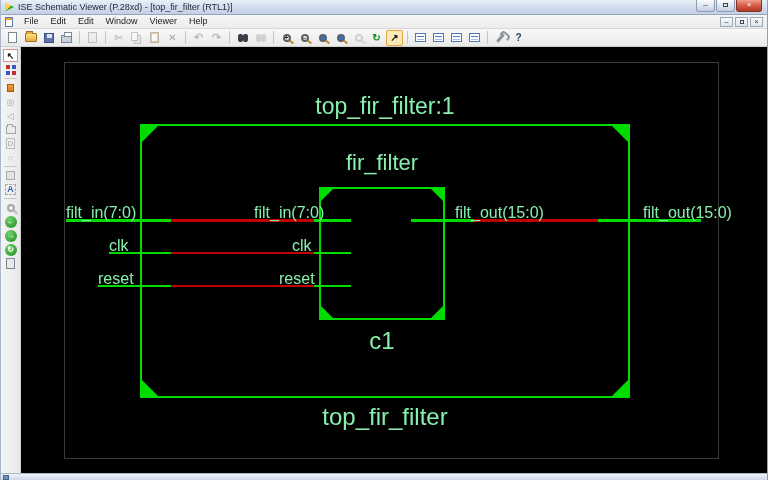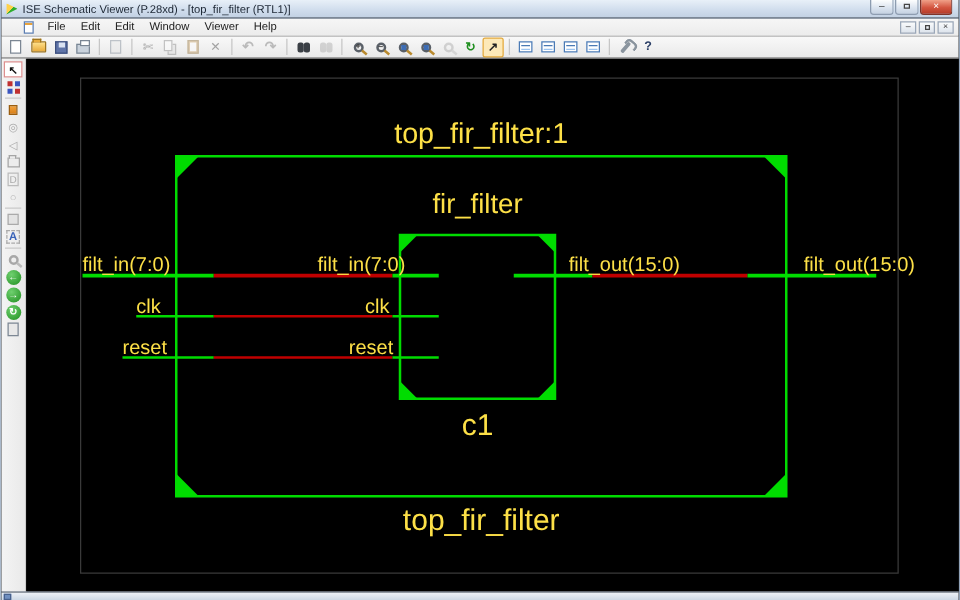--- a/index.html
+++ b/index.html
@@ -26,21 +26,21 @@
     color:#333; background:linear-gradient(#fdfefe,#d9e2ee 60%,#c5d2e2);
     border:1px solid #8d9cb0; border-top:none; margin-left:1px;
     border-radius:0 0 3px 3px; cursor:default;
   }
   .wbtn .sq { display:inline-block; width:5px; height:4px; border:1px solid #444; margin-top:3px; }
   .wbtn.close { width:26px; color:#fff; background:linear-gradient(#f0a088,#d35540 55%,#b53b28); border-color:#7e3328; }
   
   .menubar {
     height:14px; display:flex; align-items:center;
     background:linear-gradient(#f6f6f6,#ececec); border-bottom:1px solid #d7d7d7;
-    padding-left:17px; position:relative;
+    padding-left:3px; position:relative;
   }
   .doc-icon { width:8px; height:10px; background:#fff; border:1px solid #5b7db1; margin:0 5px 0 1px;
     box-shadow:inset 0 2px 0 #e8a33d; }
   .menu-item { font-size:9px; color:#222; padding:0 6px; height:13px; line-height:13px; cursor:default; }
   .mdi-btns { position:absolute; right:4px; top:2px; display:flex; gap:2px; }
   .mbtn { width:13px; height:10px; border:1px solid #9aa7b8; background:linear-gradient(#fafbfc,#dde4ec);
     font-size:7px; line-height:8px; text-align:center; color:#333; }
   .mbtn .sq { display:inline-block; width:4px; height:4px; border:1px solid #444; margin-top:2px; }
   
   .toolbar {
@@ -97,21 +97,21 @@
   .block { position:absolute; border:2px solid #00dc00; background:transparent; }
   .outer-block { left:119px; top:77px; width:490px; height:274px; }
   .inner-block { left:298px; top:140px; width:126px; height:133px; }
   .tri { position:absolute; background:#00dc00; }
   .outer-block .tri { width:18px; height:18px; }
   .inner-block .tri { width:14px; height:14px; }
   .tl { top:-1px; left:-1px; clip-path:polygon(0 0,100% 0,0 100%); }
   .tr { top:-1px; right:-1px; clip-path:polygon(0 0,100% 0,100% 100%); }
   .bl { bottom:-1px; left:-1px; clip-path:polygon(0 0,0 100%,100% 100%); }
   .br { bottom:-1px; right:-1px; clip-path:polygon(100% 0,100% 100%,0 100%); }
-  .sch-text { position:absolute; color:#fde047; white-space:nowrap; }
+  .sch-text { position:absolute; color:#86efac; white-space:nowrap; }
   .t-instance { left:119px; top:46px; width:490px; text-align:center; font-size:23px; }
   .t-module   { left:119px; top:356px; width:490px; text-align:center; font-size:24px; }
   .t-comp     { left:298px; top:103px; width:126px; text-align:center; font-size:22px; }
   .t-cinst    { left:298px; top:280px; width:126px; text-align:center; font-size:24px; }
   .port-label { font-size:16px; }
   .seg { position:absolute; }
   .seg.g { background:#00dc00; } .seg.r { background:#c00000; }
 </style>
 </head>
 <body>

